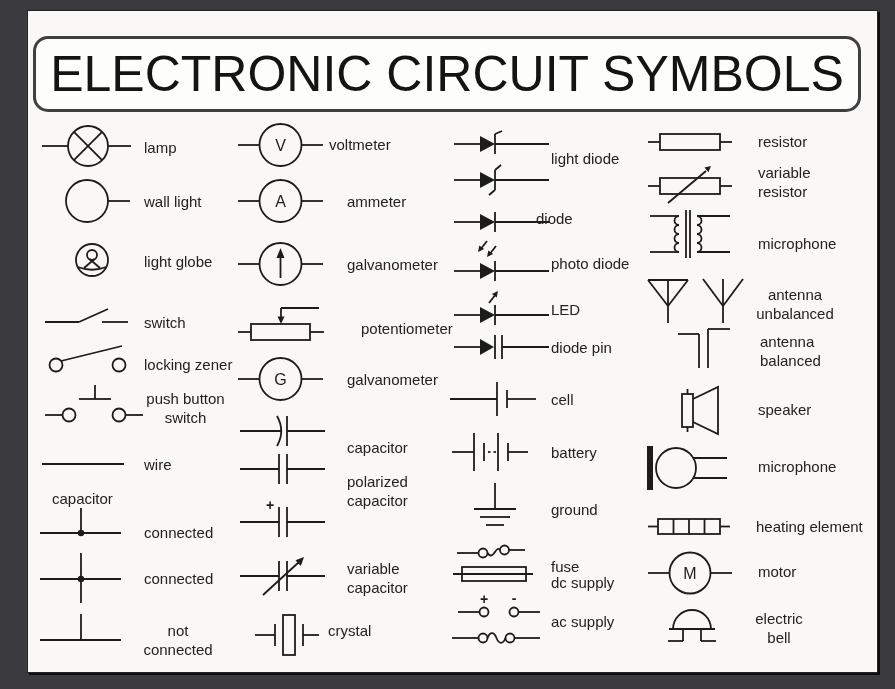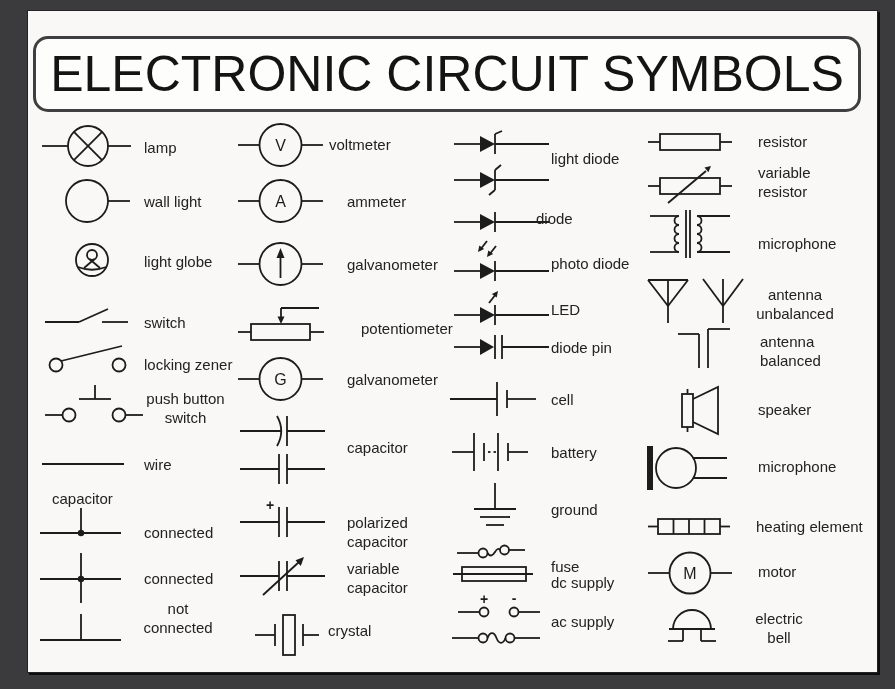--- a/index.html
+++ b/index.html
@@ -92,21 +92,21 @@
     <line x1="0" y1="28" x2="81" y2="28"></line>
       <line x1="41" y1="2" x2="41" y2="52"></line>
       <circle class="f" cx="41" cy="28" r="3.2"></circle>
   </svg>
   <div class="lbl" style="left:144px;top:569px">connected</div>
 
   <svg class="sym" style="left:40px;top:610px" width="85" height="32" viewBox="0 0 85 32">
     <line x1="0" y1="30" x2="81" y2="30"></line>
       <line x1="41" y1="4" x2="41" y2="30"></line>
   </svg>
-  <div class="lbl ctr" style="left:136px;top:599px;width:84px">not
+  <div class="lbl ctr" style="left:136px;top:621px;width:84px">not
 connected</div>
 
   <svg class="sym" style="left:238px;top:123px" width="85" height="44" viewBox="0 0 85 44">
     <line x1="0" y1="22" x2="21" y2="22"></line>
       <circle cx="42.5" cy="22" r="21"></circle>
       <line x1="64" y1="22" x2="85" y2="22"></line>
     <text class="t" x="42.5" y="22" text-anchor="middle" dominant-baseline="central">V</text>
   </svg>
   <div class="lbl" style="left:329px;top:135px">voltmeter</div>
 
@@ -159,21 +159,21 @@
   </svg>
   <div class="lbl" style="left:347px;top:438px">capacitor</div>
 
   <svg class="sym" style="left:240px;top:498px" width="85" height="40" viewBox="0 0 85 40">
     <text class="tp" x="30" y="12" text-anchor="middle">+</text>
     <line x1="0" y1="24" x2="39" y2="24"></line>
       <line x1="39" y1="9" x2="39" y2="39"></line>
     <line x1="47" y1="9" x2="47" y2="39"></line>
       <line x1="47" y1="24" x2="85" y2="24"></line>
   </svg>
-  <div class="lbl" style="left:347px;top:513px">polarized
+  <div class="lbl" style="left:347px;top:472px">polarized
 capacitor</div>
 
   <svg class="sym" style="left:240px;top:553px" width="85" height="46" viewBox="0 0 85 46">
     <line x1="0" y1="23" x2="39" y2="23"></line>
       <line x1="39" y1="8" x2="39" y2="38"></line>
     <line x1="47" y1="8" x2="47" y2="38"></line>
       <line x1="47" y1="23" x2="85" y2="23"></line>
     <line x1="23" y1="42" x2="59" y2="9"></line>
       <polygon class="f" points="64,4 55.5,7.2 60.8,12.9"></polygon>
   </svg>

